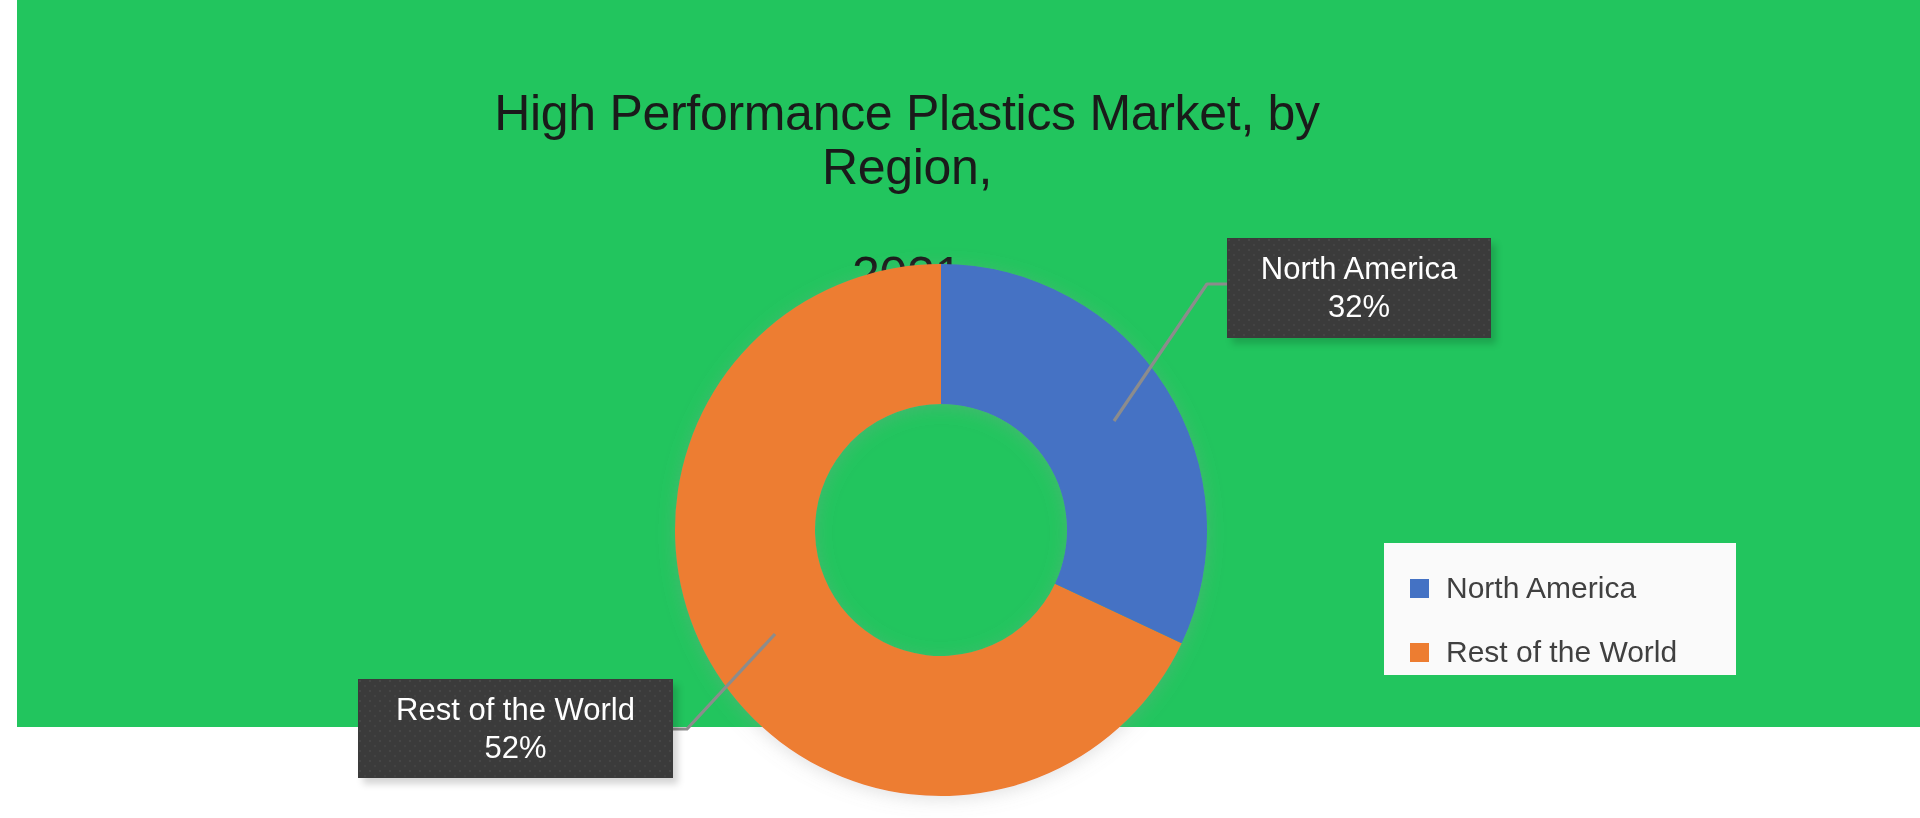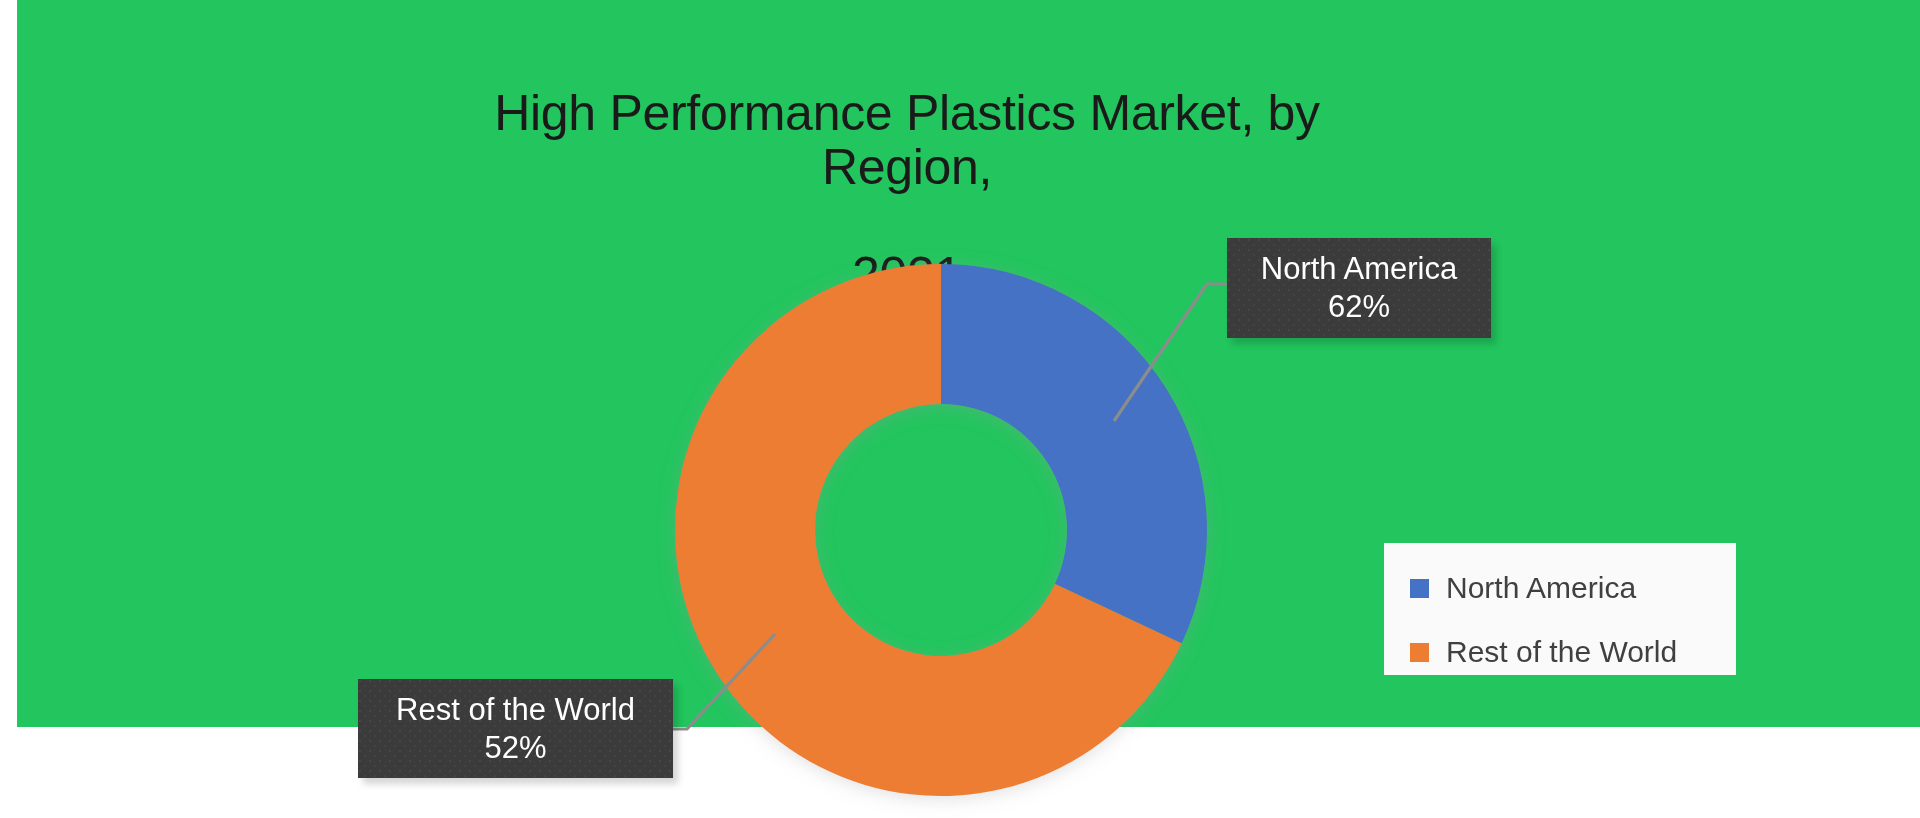--- a/index.html
+++ b/index.html
@@ -155,21 +155,21 @@
     </svg>
   </div>
 
   <svg id="leaders" viewBox="0 0 1920 818">
     <polyline id="leader-north-america" points="1097,421 1190,284 1212,284" fill="none" stroke="#8c8c8c" stroke-width="3.2" stroke-linejoin="round"></polyline>
     <polyline id="leader-rest-of-world" points="758,634 670,729 654,729" fill="none" stroke="#8c8c8c" stroke-width="3.2" stroke-linejoin="round"></polyline>
   </svg>
 
   <div id="callout-north-america" class="callout">
     <span class="c-name">North America</span>
-    <span class="c-value">62%</span>
+    <span class="c-value">32%</span>
   </div>
 
   <div id="callout-rest-of-world" class="callout">
     <span class="c-name">Rest of the World</span>
     <span class="c-value">52%</span>
   </div>
 
   <div id="legend">
     <div class="legend-item">
       <span class="legend-swatch" id="legend-swatch-0" style="background: rgb(68, 114, 196);"></span>

